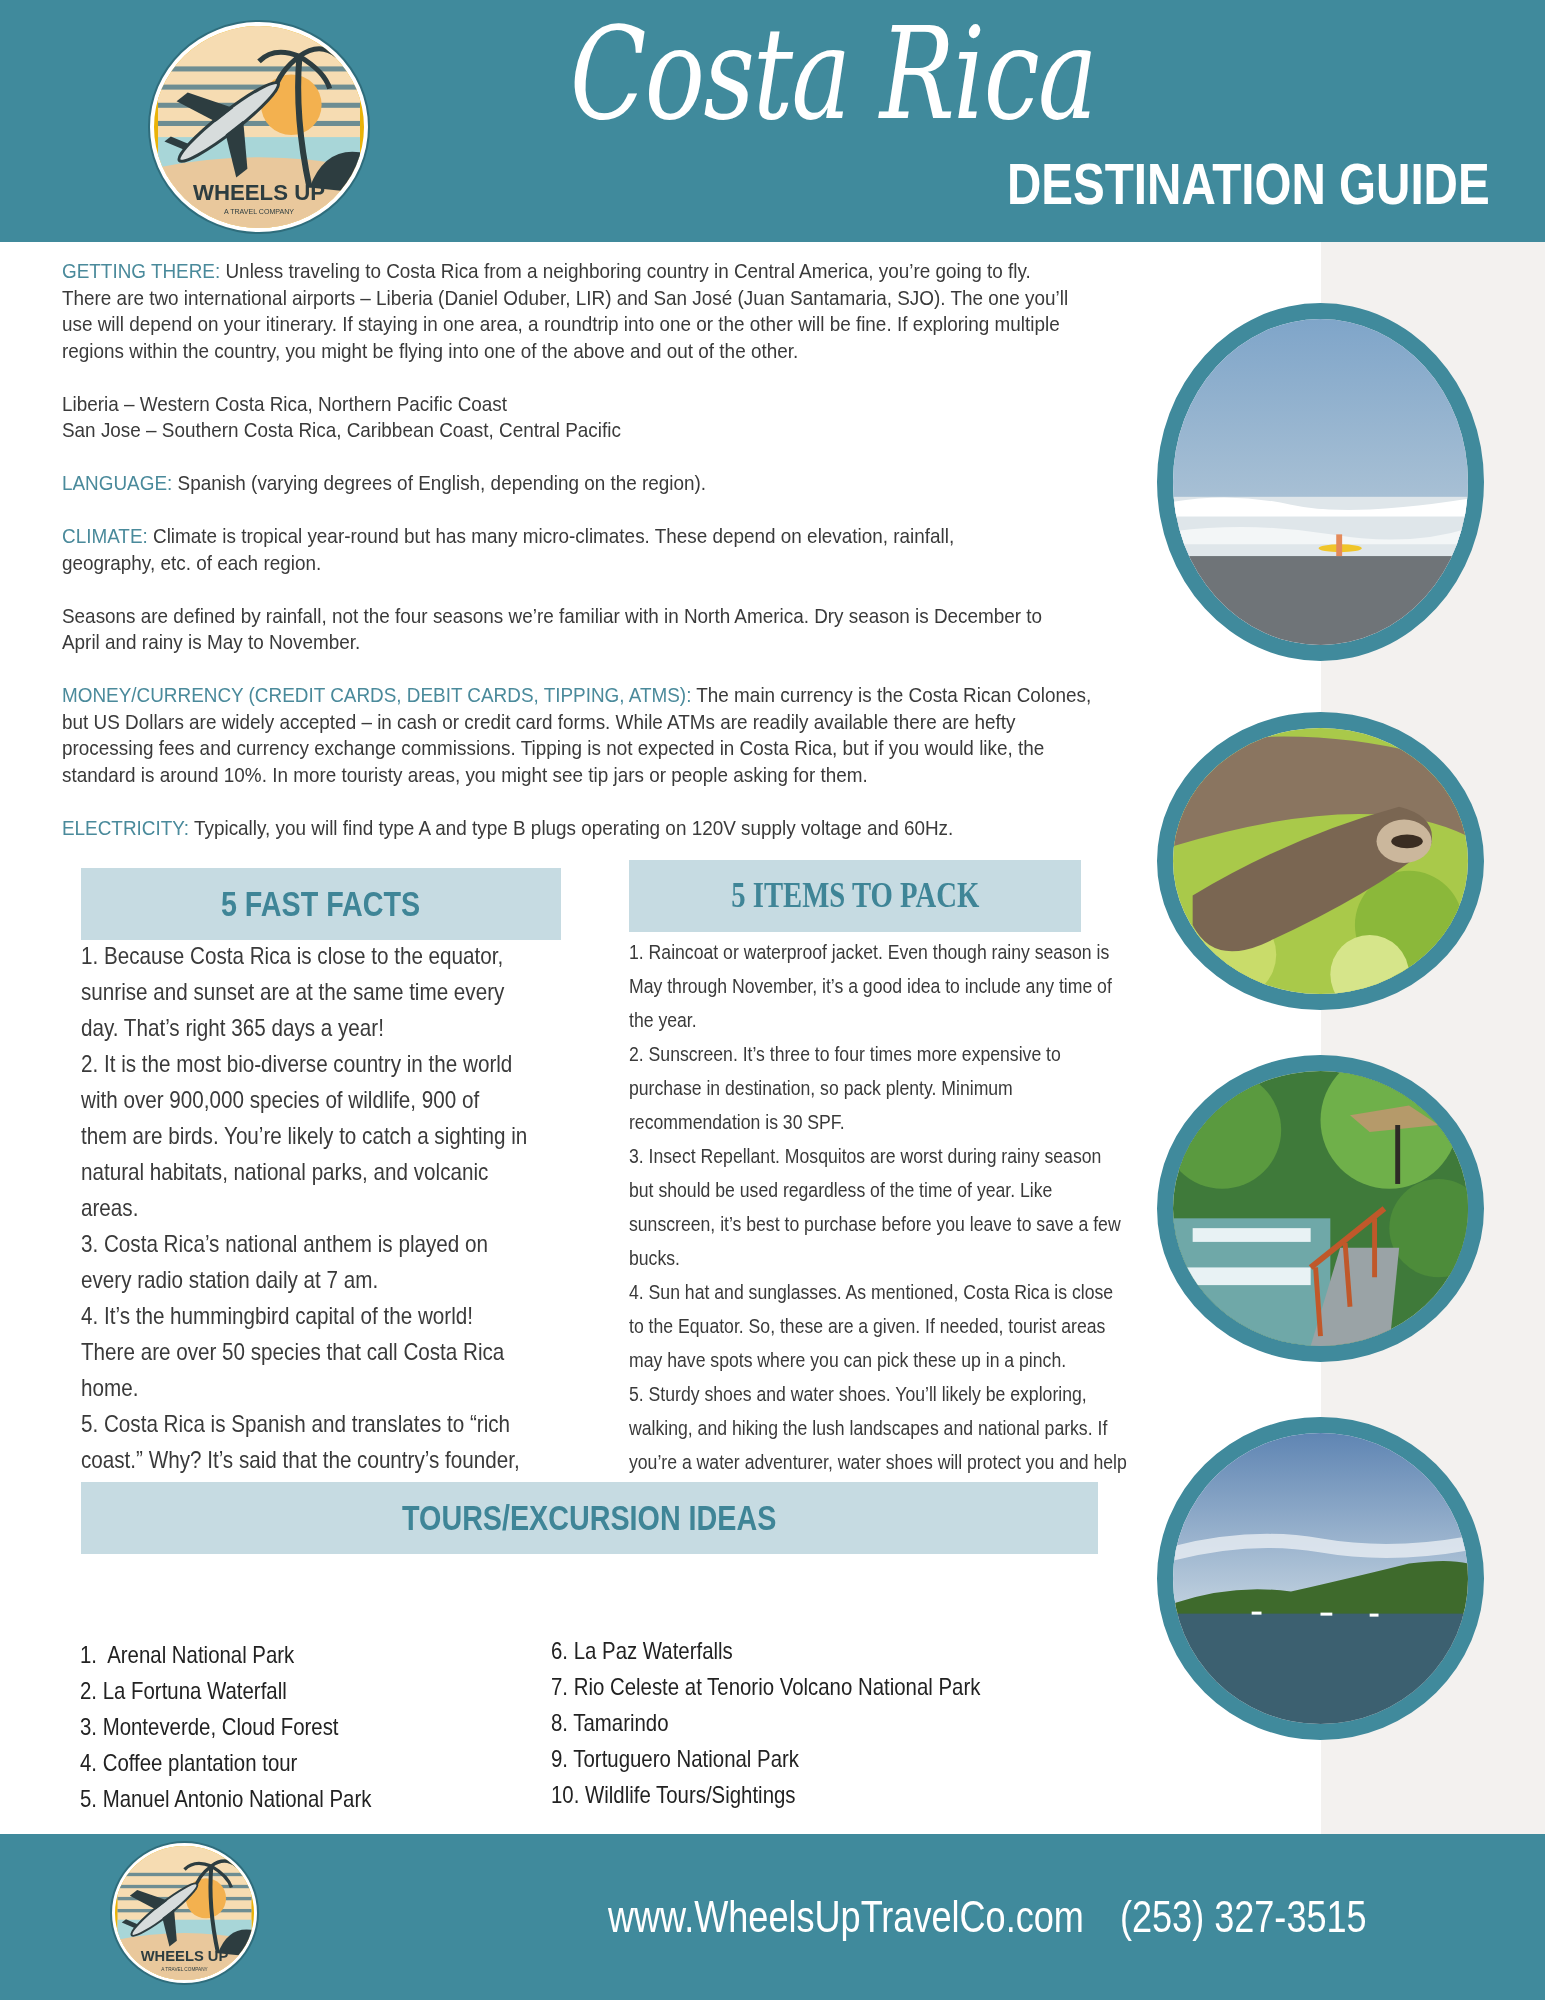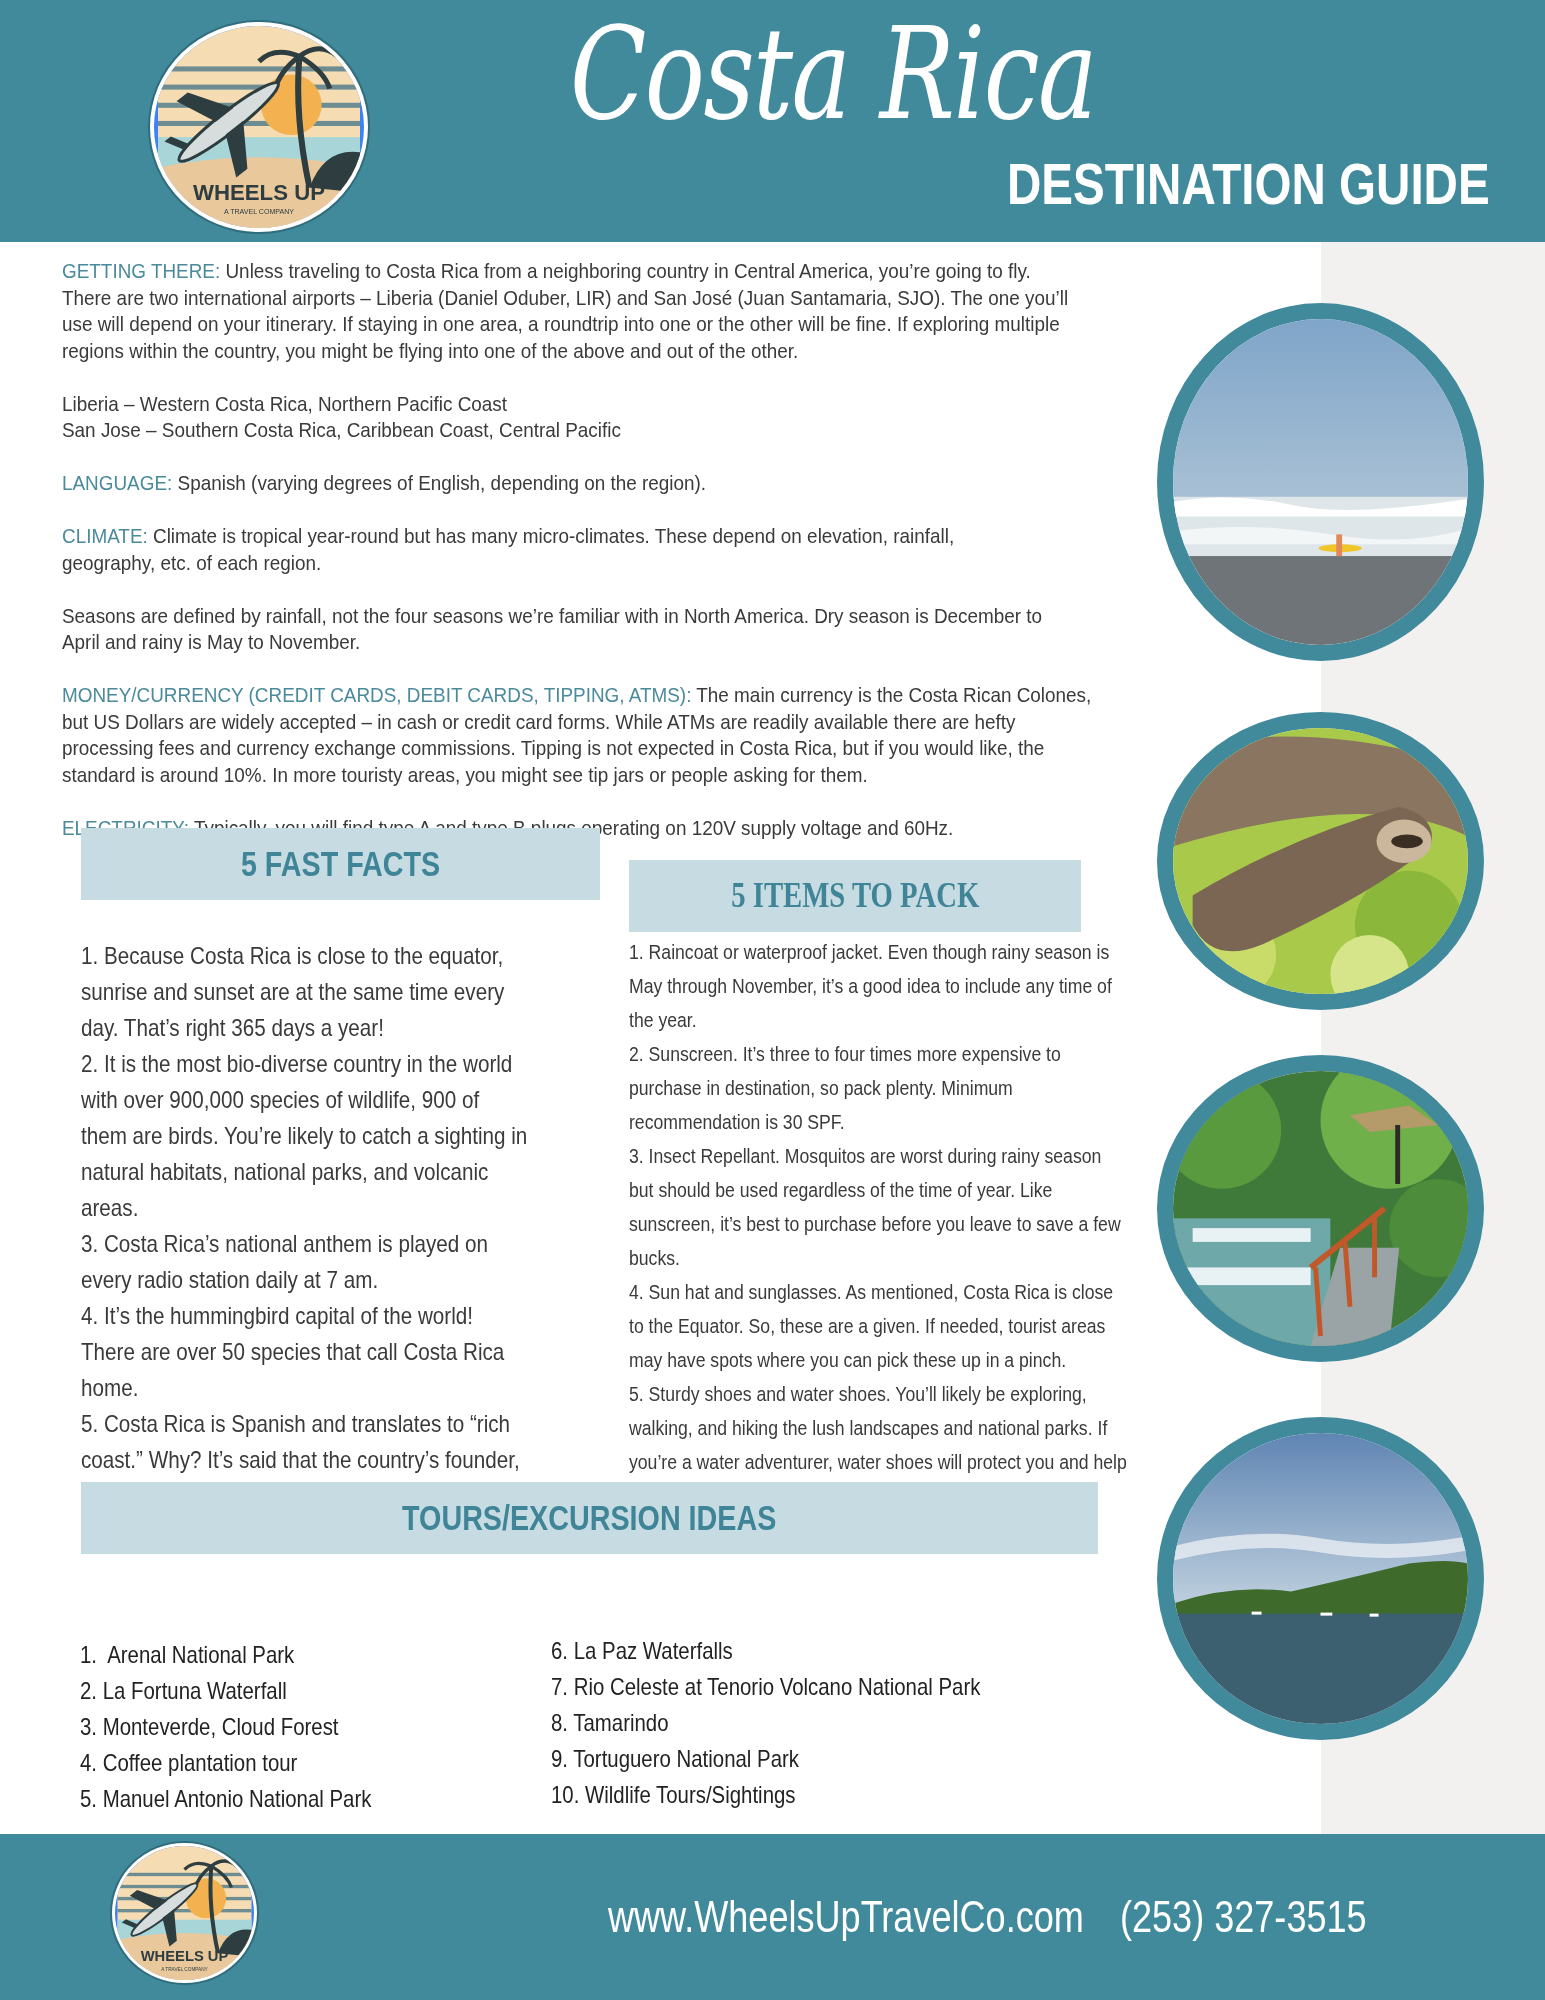--- a/index.html
+++ b/index.html
@@ -6,21 +6,21 @@
   html, body { width: 1545px; height: 2000px; background: #ffffff; overflow: hidden; }
   body { position: relative; font-family: "Liberation Sans", sans-serif; color: #3a3a3a; }
 
   
   .header {
     position: absolute; left: 0; top: 0; width: 1545px; height: 242px;
     background: #408a9c;
   }
   .logo {
     position: absolute; border-radius: 50%; overflow: hidden;
-    background: #3b82f6; border: 4px solid #ffffff;
+    background: #eab308; border: 4px solid #ffffff;
     box-shadow: 0 0 0 2px #2f6d7c;
   }
   .logo.large { left: 150px; top: 22px; width: 218px; height: 210px; }
   .logo.small { left: 112px; top: 1843px; width: 145px; height: 140px; border-width: 3px; }
   .logo svg { width: 100%; height: 100%; display: block; }
 
   .title-script {
     position: absolute; left: 570px; top: 10px;
     font-family: "DejaVu Serif", serif; font-style: italic; font-weight: 300;
     font-size: 128px; color: #ffffff; letter-spacing: -2px; line-height: 1;
@@ -59,21 +59,21 @@
   
   .sec-head {
     position: absolute; background: #c6dbe2; height: 72px;
     display: flex; align-items: center; justify-content: center;
   }
   .sec-head span {
     font-weight: 700; font-size: 35px; color: #3f8597;
     display: inline-block; transform: scaleX(0.82);
     white-space: nowrap;
   }
-  .sh-facts { left: 81px; top: 828px; width: 519px; }
+  .sh-facts { left: 81px; top: 868px; width: 480px; }
   .sh-pack { left: 629px; top: 860px; width: 452px; font-family: Liberation Serif, serif; }
   .sh-tours { left: 81px; top: 1482px; width: 1017px; }
 
   .list-facts {
     position: absolute; left: 81px; top: 938px; width: 520px;
     font-size: 24px; line-height: 36px; color: #3a3a3a;
     transform: scaleX(0.86); transform-origin: left top;
   }
   .list-pack {
     position: absolute; left: 629px; top: 935px; width: 580px;

